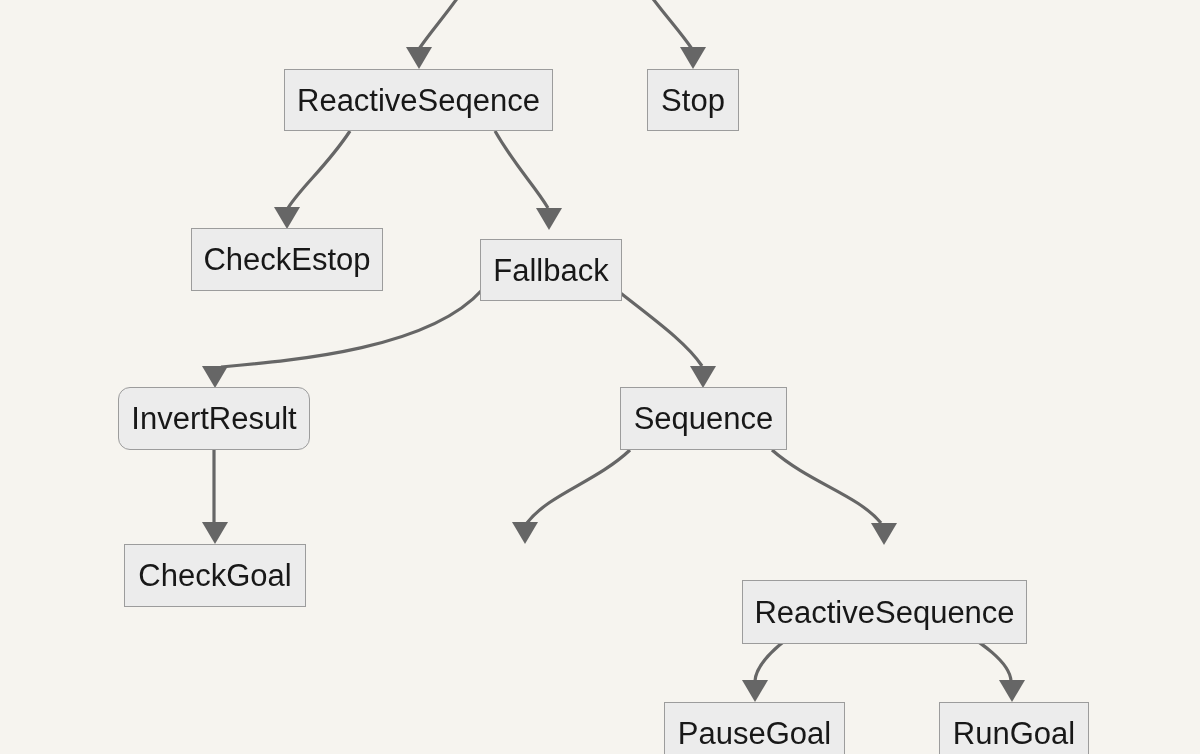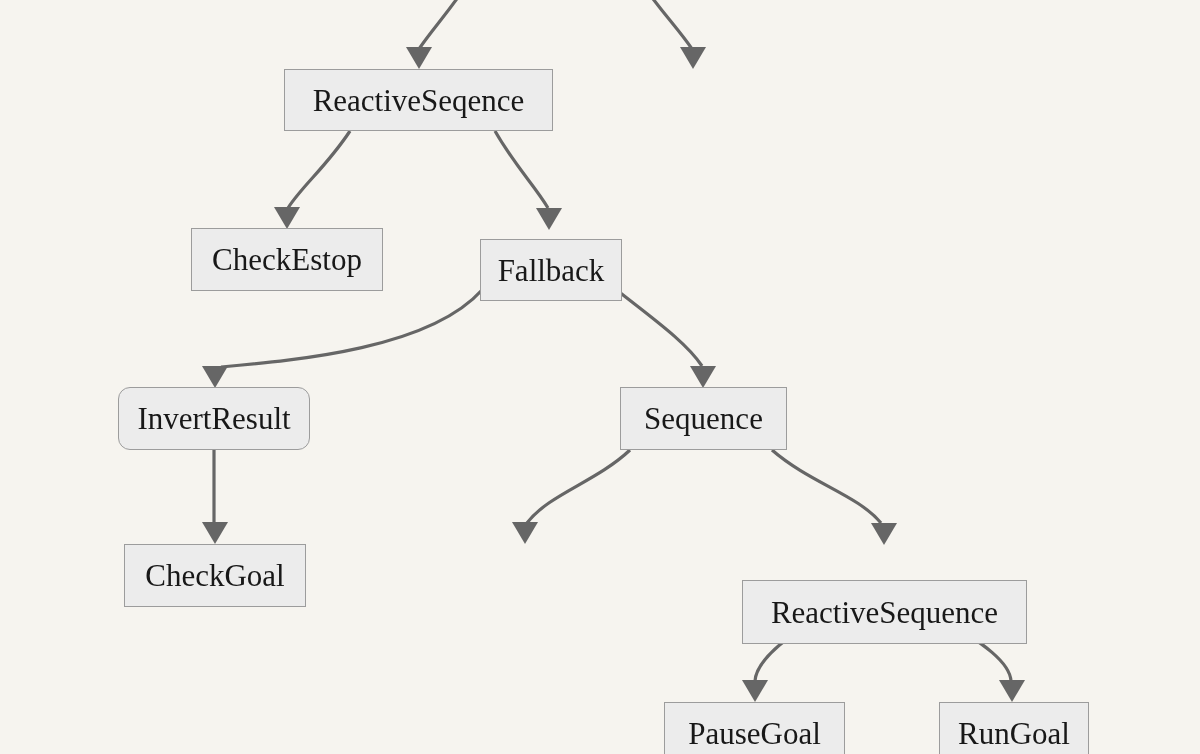--- a/index.html
+++ b/index.html
@@ -9,21 +9,21 @@
   body {
     width: 1200px;
     height: 754px;
     overflow: hidden;
     background: var(--bg, #f6f4ef);
   }
   .stage {
     position: relative;
     width: 1060px;
     height: 754px;
-    font-family: Liberation Serif, serif;
+    font-family: Liberation Sans, sans-serif;
   }
   svg.edge-layer {
     position: absolute;
     left: 0;
     top: 0;
     width: 1200px;
     height: 754px;
     display: block;
   }
   .edge-path {
@@ -95,20 +95,21 @@
       <path class="edge-path" d="M 835,608 C 778,640 756,664 755,681"></path>
       <polygon class="arrowhead" points="755,702 742,680 768,680"></polygon>
     </g>
     <g>
       <path class="edge-path" d="M 925,608 C 990,646 1010,664 1011,681"></path>
       <polygon class="arrowhead" points="1012,702 999,680 1025,680"></polygon>
     </g>
   </svg>
 
   <div class="node" style="left:284px; top:69px;  width:269px; height:62px;">ReactiveSeqence</div>
+  <div class="node" style="left:647px; top:69px;  width:92px;  height:62px;">Stop</div>
   <div class="node" style="left:191px; top:228px; width:192px; height:63px;">CheckEstop</div>
   <div class="node" style="left:480px; top:239px; width:142px; height:62px;text-align:center;">Fallback</div>
   <div class="node" style="left:118px; top:387px; width:192px; height:63px;border-radius:12px;">InvertResult</div>
   <div class="node" style="left:620px; top:387px; width:167px; height:63px;">Sequence</div>
   <div class="node" style="left:124px; top:544px; width:182px; height:63px;">CheckGoal</div>
   <div class="node" style="left:742px; top:544px; width:285px; height:64px;margin-top:36px;">ReactiveSequence</div>
   <div class="node" style="left:664px; top:702px; width:181px; height:62px;">PauseGoal</div>
   <div class="node" style="left:939px; top:702px; width:150px; height:62px;">RunGoal</div>
 
 </div>

